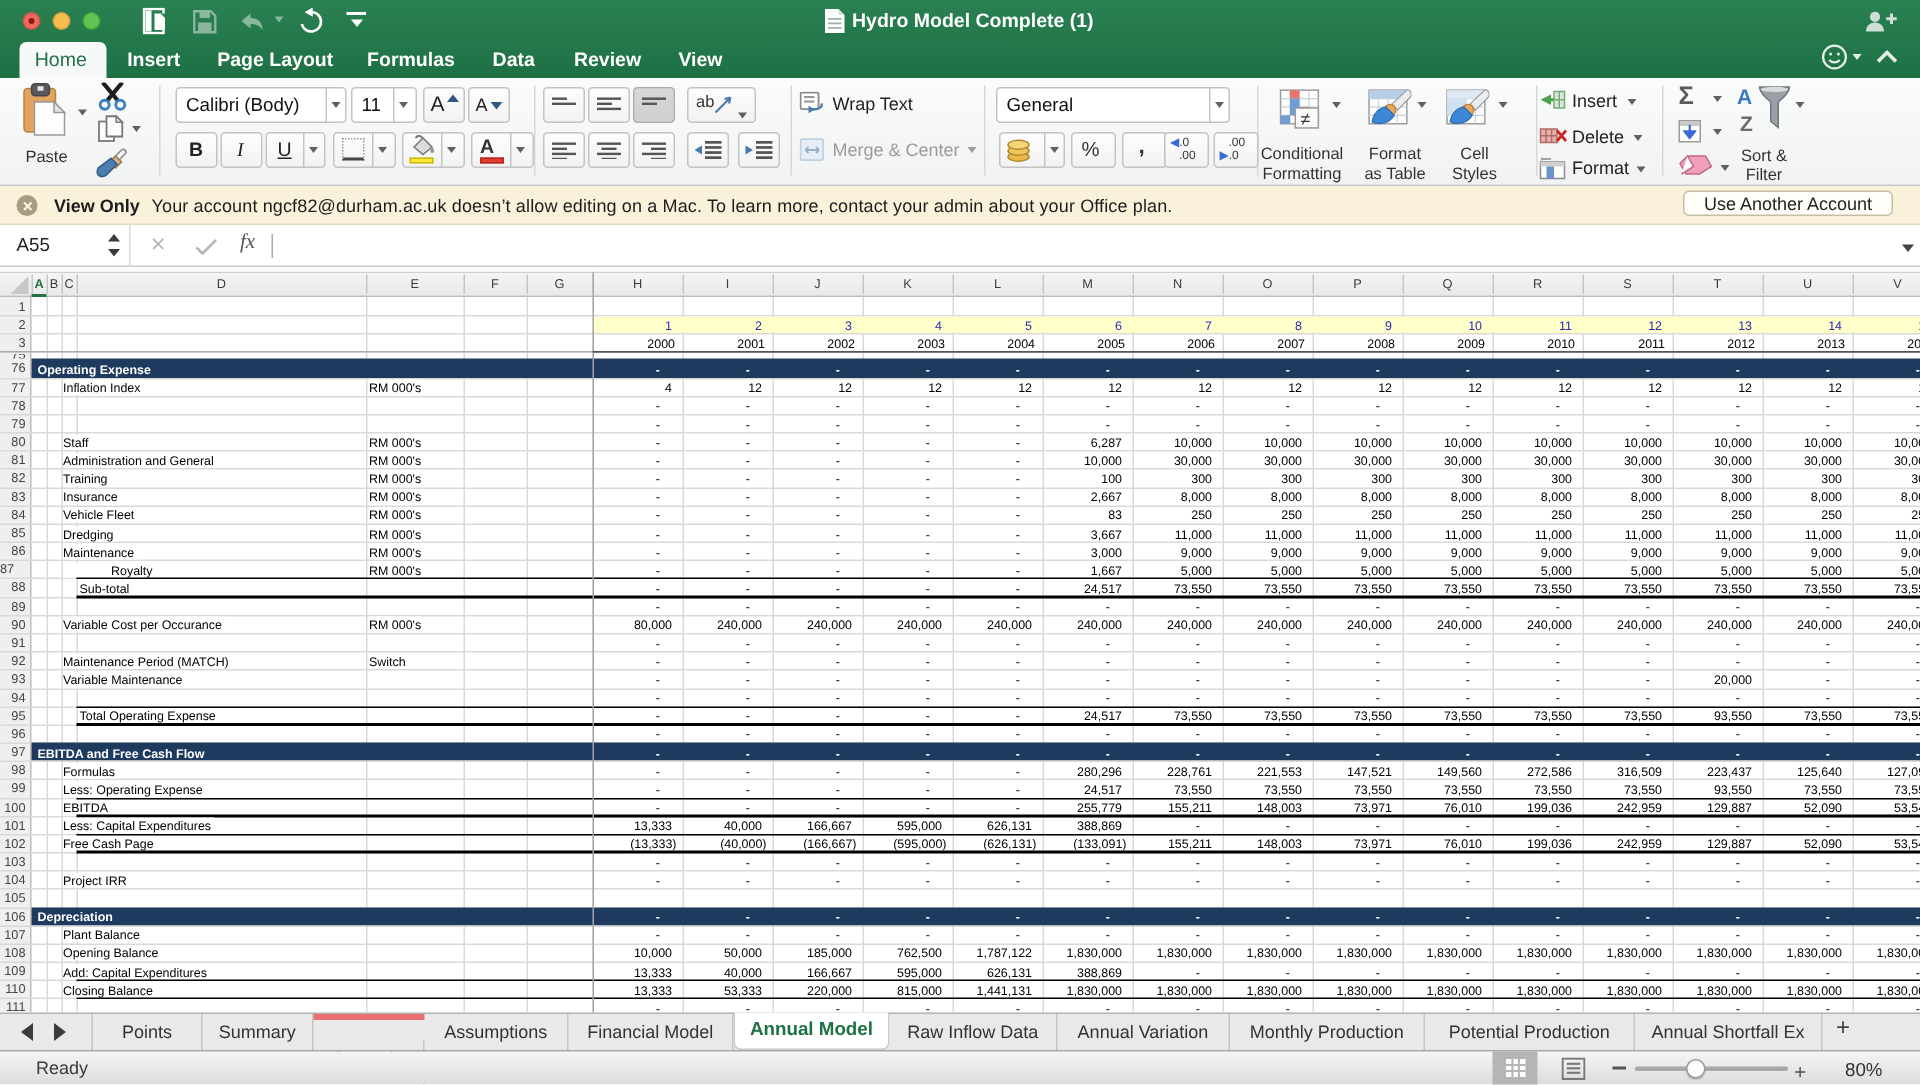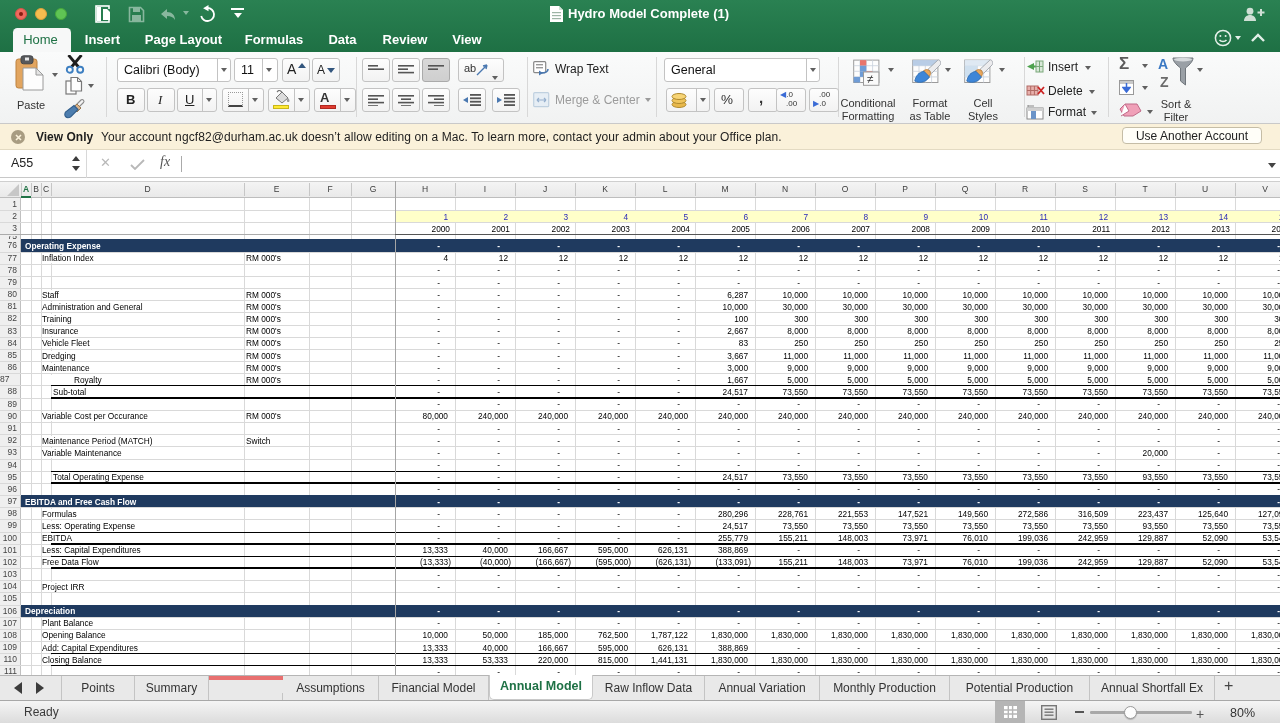--- a/index.html
+++ b/index.html
@@ -931,21 +931,21 @@
 <div class="cell" style="left:815px;top:364.2px;width:45px;">-</div>
 <div class="cell" style="left:875px;top:364.2px;width:45px;">-</div>
 <div class="cell" style="left:935px;top:364.2px;width:45px;">-</div>
 <div class="cell" style="left:995px;top:364.2px;width:45px;">-</div>
 <div class="cell" style="left:1055px;top:364.2px;width:45px;">-</div>
 <div class="cell" style="left:1115px;top:364.2px;width:45px;">-</div>
 <div class="cell" style="left:1175px;top:364.2px;width:45px;">-</div>
 <div class="cell" style="left:1235px;top:364.2px;width:45px;">-</div>
 <div class="ab" style="left:0;top:362.6px;width:21px;height:12.2px;font-size:8.5px;color:#444;text-align:right;padding-right:4px;line-height:12.2px;">101</div>
 <div class="hl" style="left:0px;top:387.0px;width:1280px;"></div>
-<div class="ab" style="left:42px;top:376.4px;font-size:8.3px;color:#000;background:#fff;white-space:nowrap;padding-right:2px;">Free Data Flow</div>
+<div class="ab" style="left:42px;top:376.4px;font-size:8.3px;color:#000;background:#fff;white-space:nowrap;padding-right:2px;">Free Cash Page</div>
 <div class="cell" style="left:395px;top:376.4px;width:56px;">(13,333)</div>
 <div class="cell" style="left:455px;top:376.4px;width:56px;">(40,000)</div>
 <div class="cell" style="left:515px;top:376.4px;width:56px;">(166,667)</div>
 <div class="cell" style="left:575px;top:376.4px;width:56px;">(595,000)</div>
 <div class="cell" style="left:635px;top:376.4px;width:56px;">(626,131)</div>
 <div class="cell" style="left:695px;top:376.4px;width:56px;">(133,091)</div>
 <div class="cell" style="left:755px;top:376.4px;width:53px;">155,211</div>
 <div class="cell" style="left:815px;top:376.4px;width:53px;">148,003</div>
 <div class="cell" style="left:875px;top:376.4px;width:53px;">73,971</div>
 <div class="cell" style="left:935px;top:376.4px;width:53px;">76,010</div>

